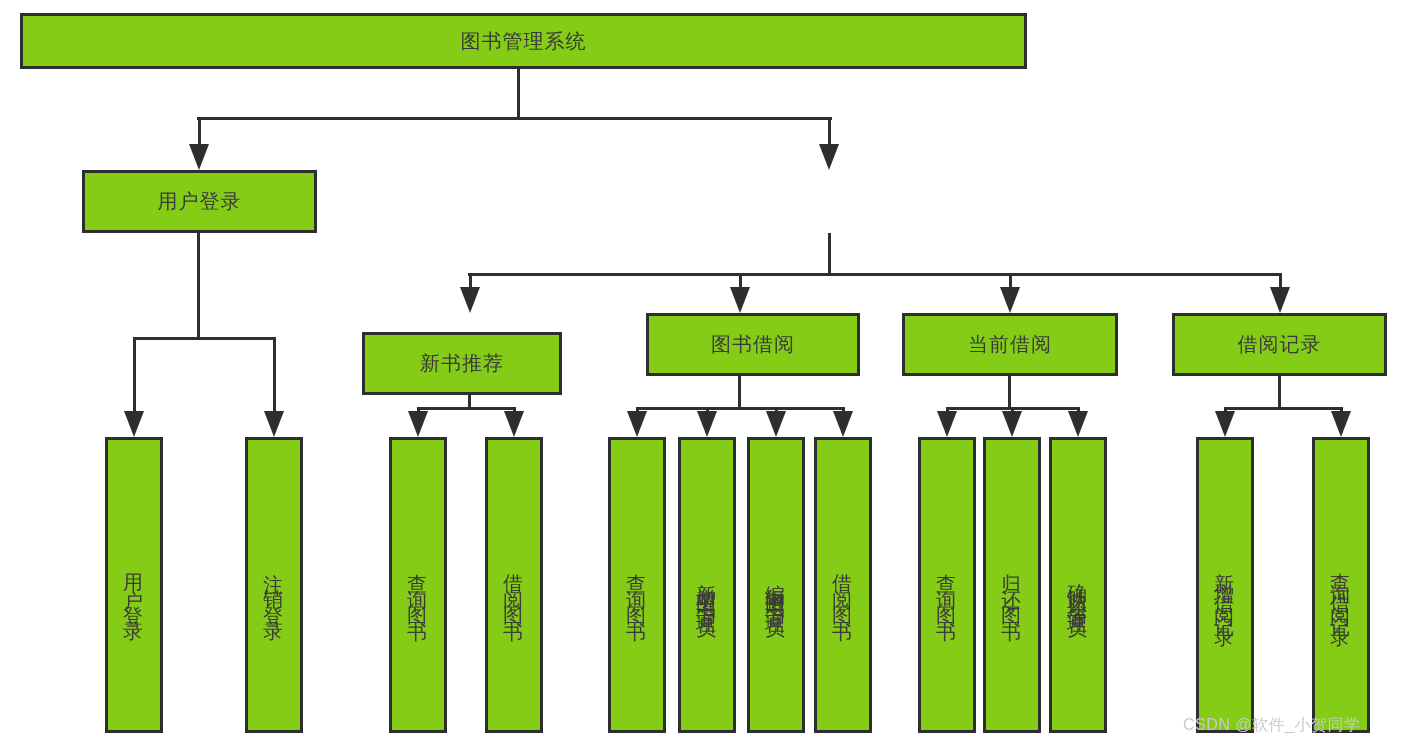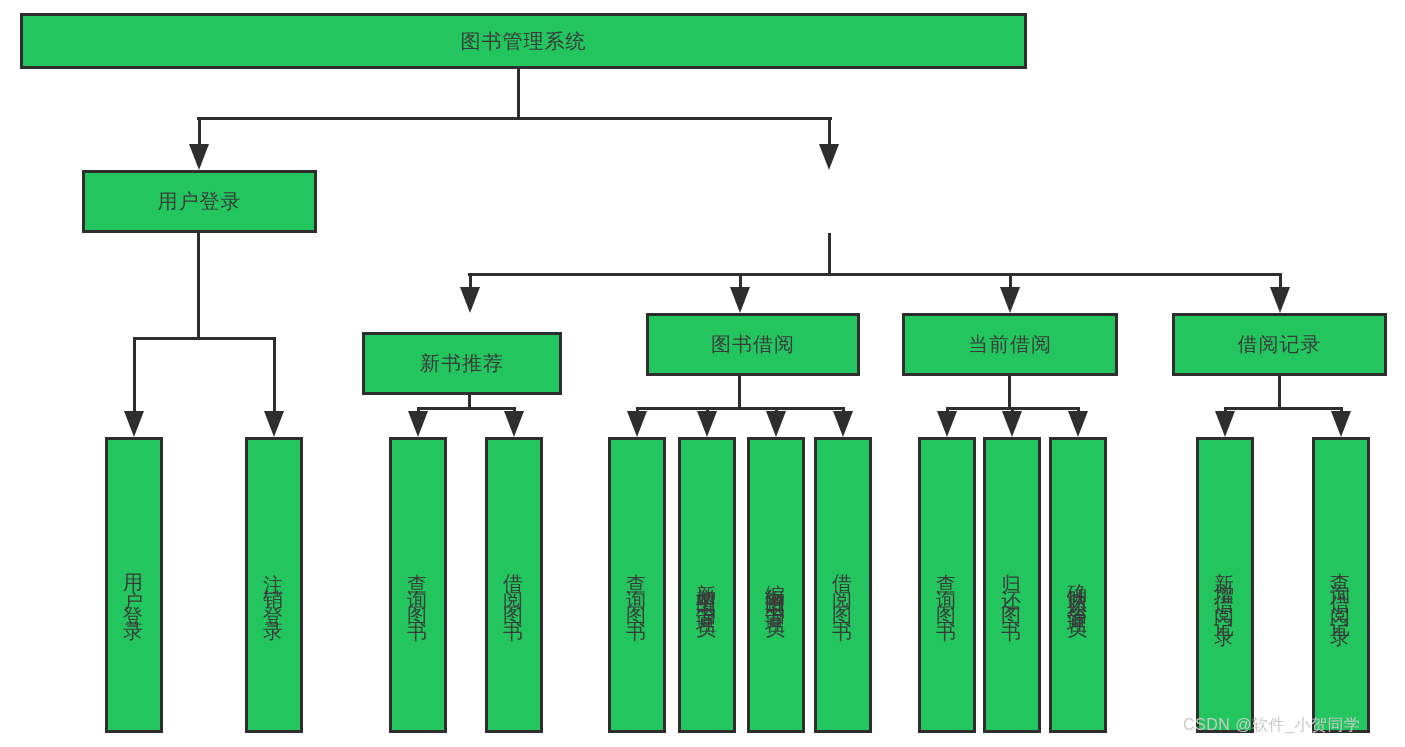--- a/index.html
+++ b/index.html
@@ -5,21 +5,21 @@
   html,body{margin:0;padding:0;}
   body{
     width:1405px;height:747px;
     background:#ffffff;
     font-family:"Liberation Sans","DejaVu Sans",sans-serif;
     position:relative;overflow:hidden;
   }
   #canvas{position:absolute;left:0;top:0;width:1405px;height:747px;}
   .node{
     position:absolute;
-    background:#22c55e;
+    background:#84cc16;
     border:3px solid #2e2e2e;
     box-sizing:border-box;
     display:flex;align-items:center;justify-content:center;
     color:#3a3a3a;
     font-size:20px;
     z-index:2;
   }
   .hbox{letter-spacing:1px;}
   .vbox{
     writing-mode:vertical-rl;

